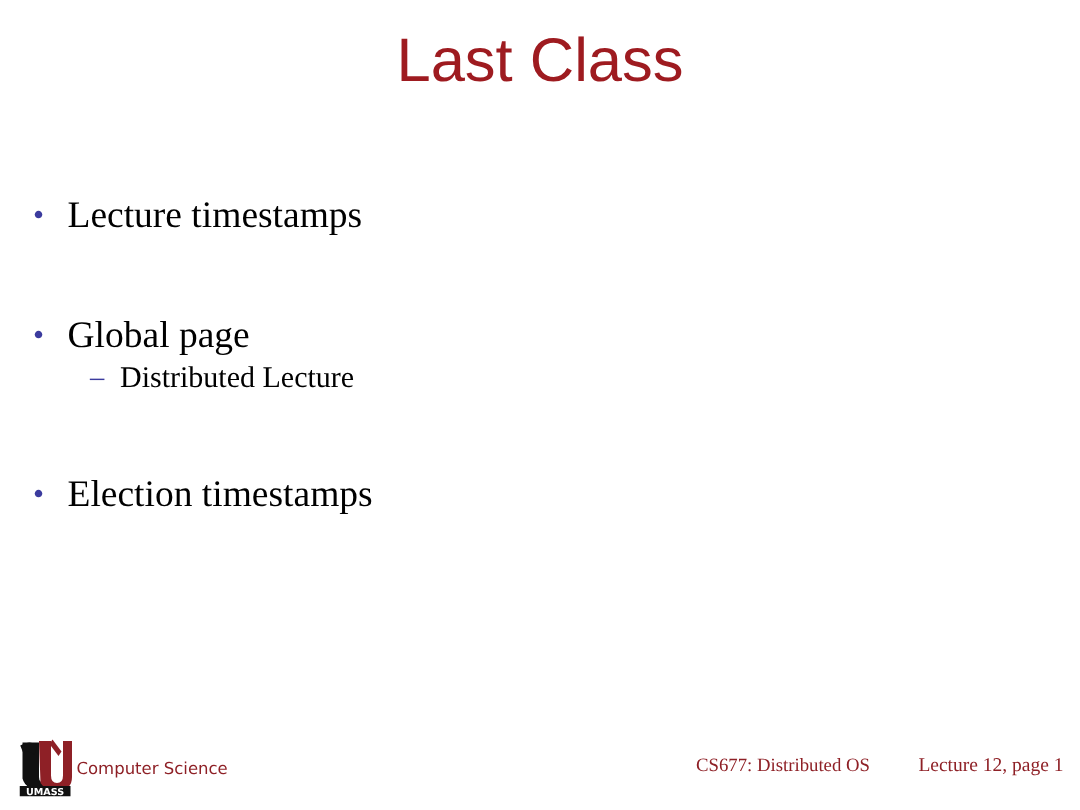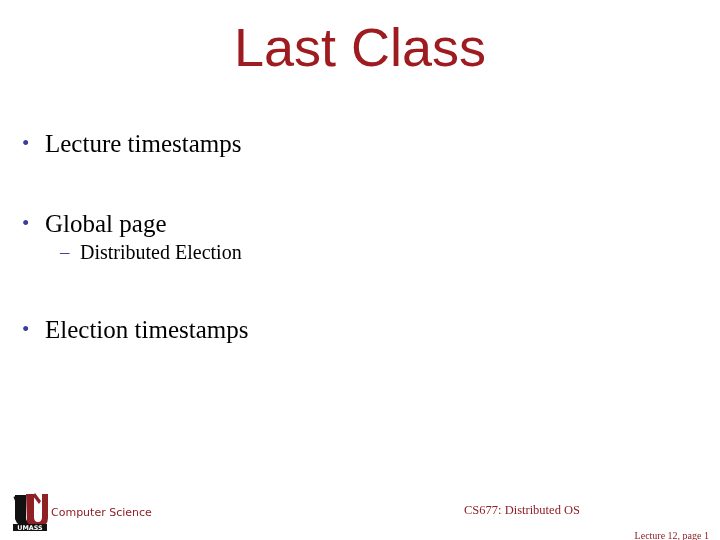--- a/index.html
+++ b/index.html
@@ -22,21 +22,21 @@
   }
 
   
   .slide-title {
     position: absolute;
     top: 18px;
     left: 0;
     width: 720px;
     text-align: center;
     font-family: "Liberation Sans", "DejaVu Sans", sans-serif;
-    font-size: 54px;
+    font-size: 41px;
     font-weight: 400;
     line-height: 1.1;
     color: #9E1B20;
     letter-spacing: 0px;
   }
 
   
   .body {
     position: absolute;
     top: 128px;
@@ -118,24 +118,23 @@
     text-align: right;
     font-family: "Liberation Serif", "DejaVu Serif", serif;
     font-size: 12.5px;
     color: #8E2026;
   }
   .footer-right {
     position: absolute;
     right: 11px;
     top: 13px;
     font-family: "Liberation Serif", "DejaVu Serif", serif;
-    font-size: 10px;
+    font-size: 13px;
     color: #8E2026;
     white-space: nowrap;
-    margin-top: 28px;
   }
 </style>
 </head>
 <body>
 
 <div class="slide">
 
   <div class="slide-title">Last Class</div>
 
   <div class="body">
@@ -147,21 +146,21 @@
 
     <div class="spacer-lg"></div>
 
     <div class="bullet-row level-1">
       <span class="marker">•</span>
       <span class="bullet-text">Global page</span>
     </div>
 
     <div class="bullet-row level-2">
       <span class="marker">–</span>
-      <span class="bullet-text">Distributed Election</span>
+      <span class="bullet-text">Distributed Lecture</span>
     </div>
 
     <div class="spacer-md"></div>
 
     <div class="bullet-row level-1">
       <span class="marker">•</span>
       <span class="bullet-text">Election timestamps</span>
     </div>
 
   </div>

